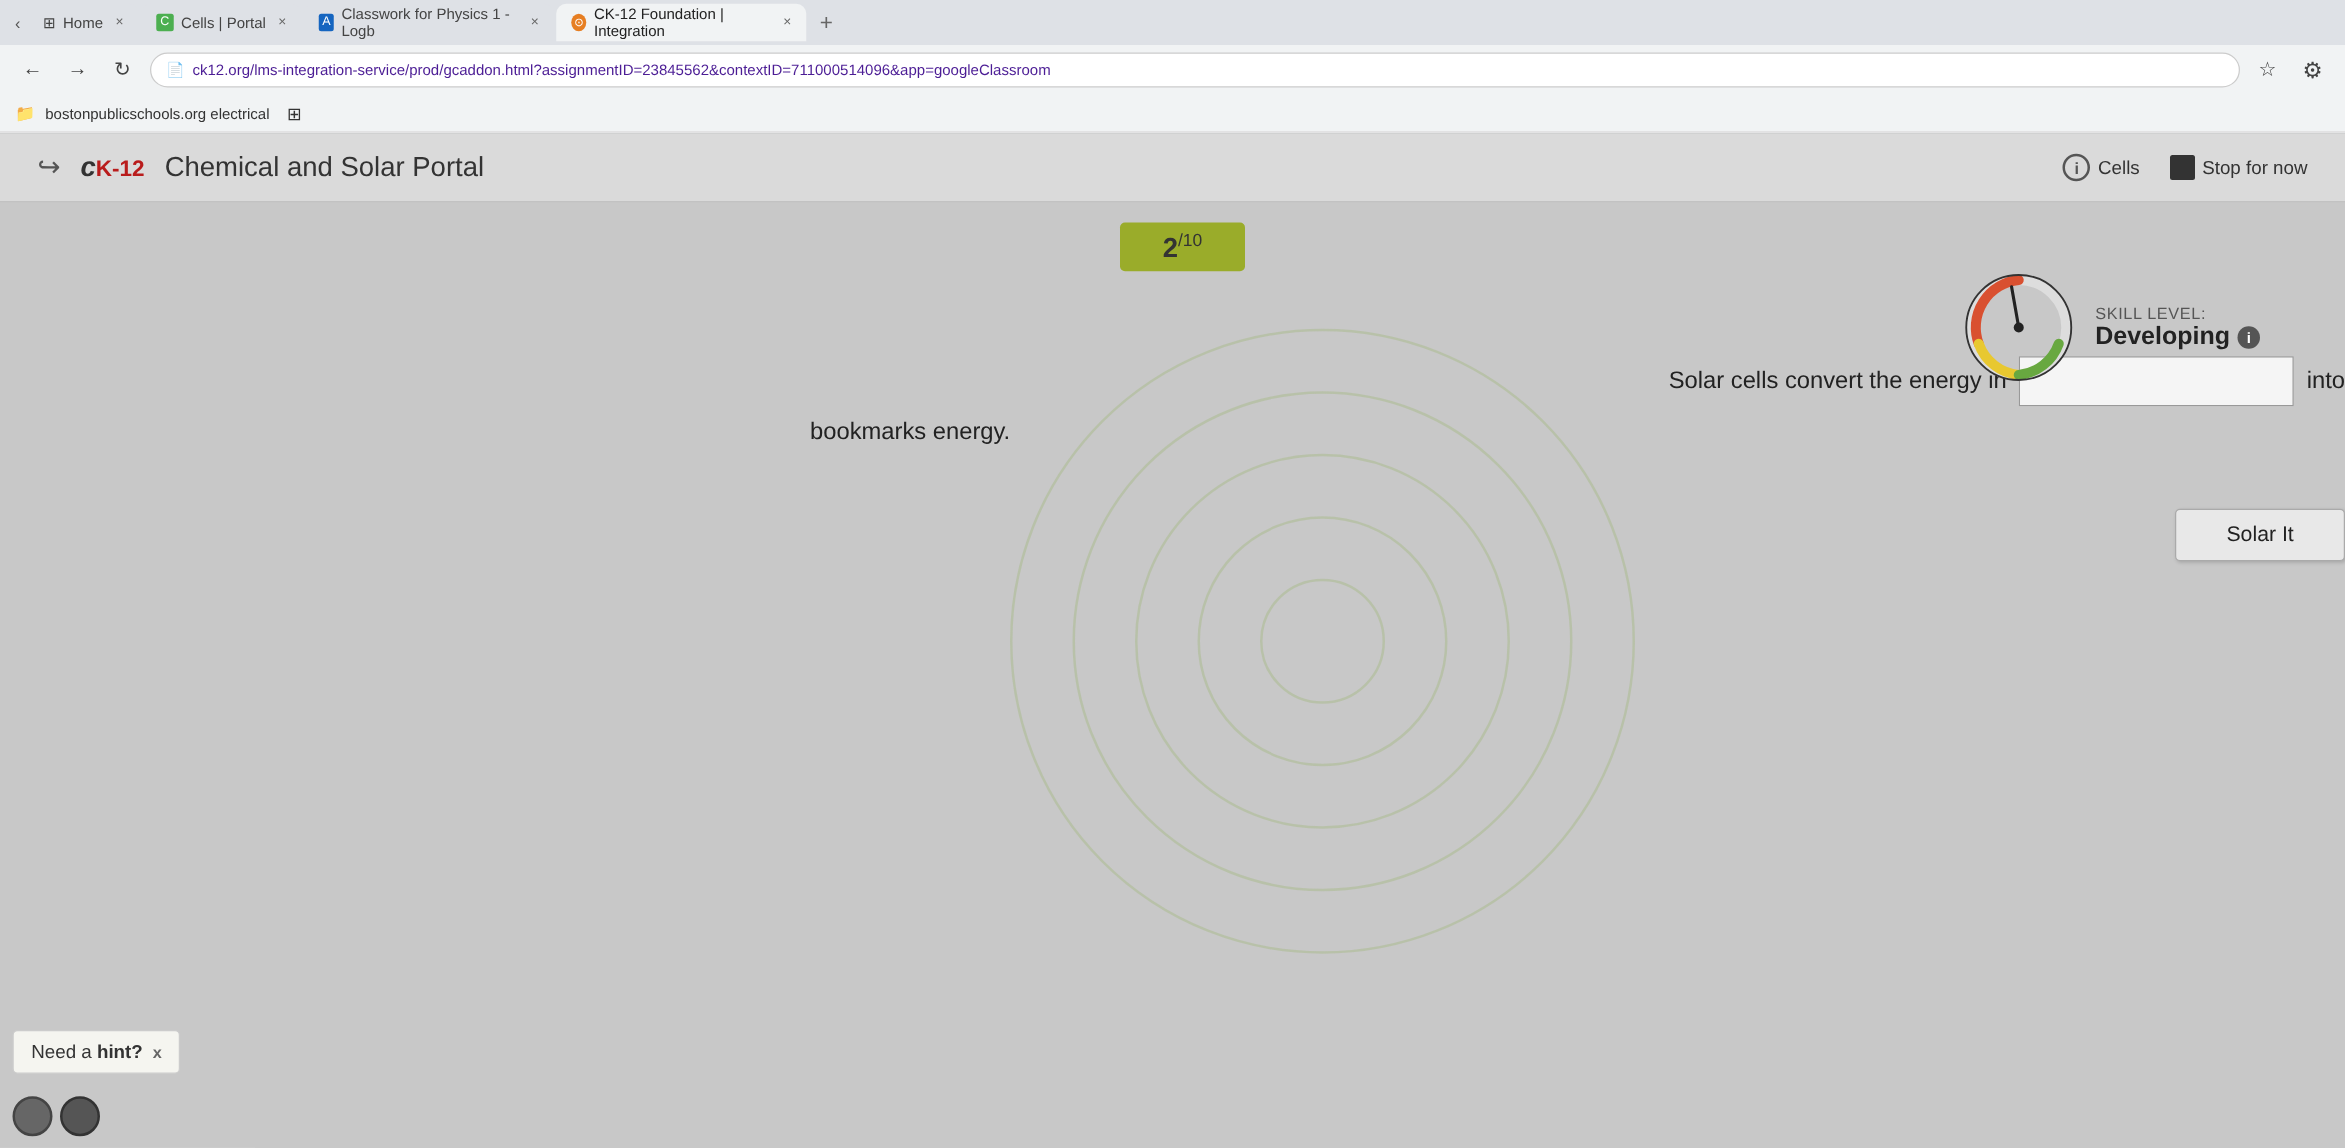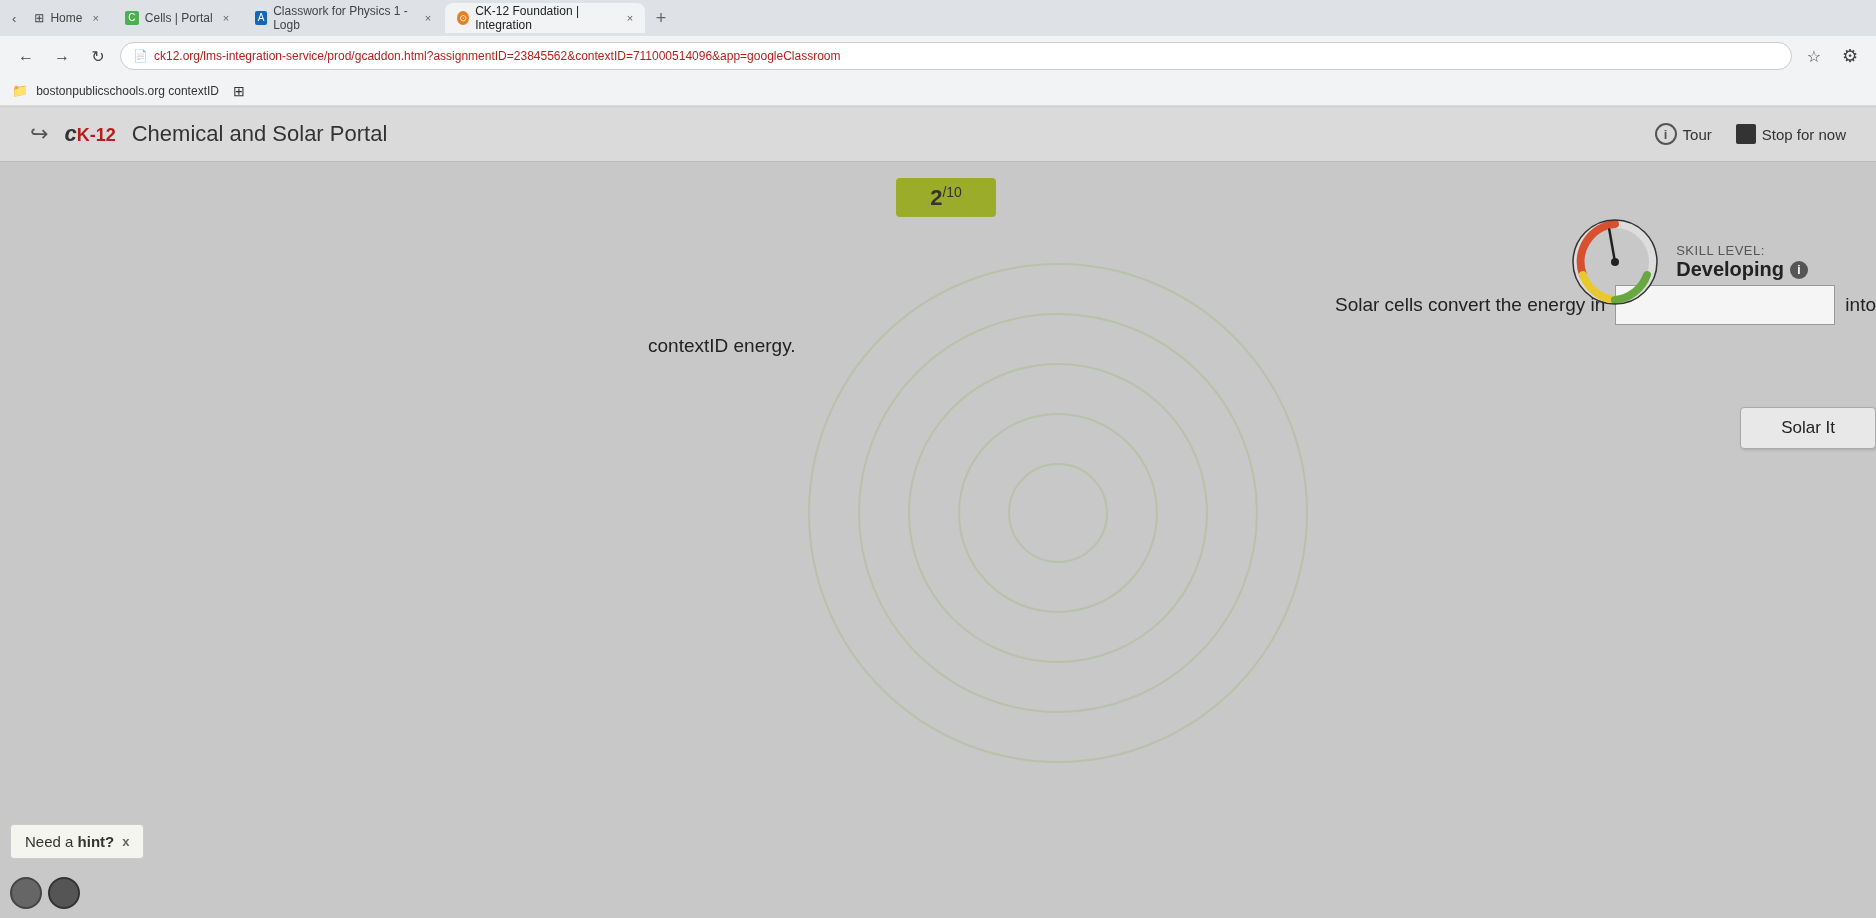--- a/index.html
+++ b/index.html
@@ -427,29 +427,29 @@
       <span>+</span>
     </div>
   </div>
 
   <div class="nav-bar">
     <div class="nav-btn">←</div>
     <div class="nav-btn">→</div>
     <div class="nav-btn">↻</div>
     <div class="address-bar">
       <span style="font-size:12px;color:#555;">📄</span>
-      <span style="font-size:12px;color:#b91c1c;">ck12.org/lms-integration-service/prod/gcaddon.html?assignmentID=23845562&amp;contextID=711000514096&amp;app=googleClassroom</span>
+      <span style="font-size:12px;color:#4c1d95;">ck12.org/lms-integration-service/prod/gcaddon.html?assignmentID=23845562&amp;contextID=711000514096&amp;app=googleClassroom</span>
     </div>
     <div class="nav-btn">☆</div>
     <div class="nav-btn" style="font-size:18px;">⚙</div>
   </div>
 
   <div class="bookmarks-bar">
     <span style="font-size:13px;">📁</span>
-    <span style="cursor:pointer;">bostonpublicschools.org contextID</span>
+    <span style="cursor:pointer;">bostonpublicschools.org electrical</span>
     <span style="font-size:14px;margin-left:6px;">⊞</span>
   </div>
 </div>
 
 <div class="app-container">
 
   <div class="bg-circles">
     <div class="bg-circle" style="width:500px;height:500px;"></div>
     <div class="bg-circle" style="width:400px;height:400px;"></div>
     <div class="bg-circle" style="width:300px;height:300px;"></div>
@@ -464,21 +464,21 @@
         <span class="ck12-c" style="font-style:italic;">c</span>
         <span class="ck12-k12">K-12</span>
       </div>
       <span class="page-title-text">Chemical and Solar Portal</span>
     </div>
     <div class="header-right">
       <div class="header-btn">
         <div class="header-btn-icon">
           <span style="font-size:13px;">i</span>
         </div>
-        <span>Tour</span>
+        <span>Cells</span>
       </div>
       <div class="header-btn">
         <div style="width:20px;height:20px;background:#333;border-radius:2px;"></div>
         <span>Stop for now</span>
       </div>
     </div>
   </div>
 
   <div class="progress-section">
     <div class="progress-badge">
@@ -514,21 +514,21 @@
     </div>
   </div>
 
   <div class="question-area">
     <div class="question-text">
       <span>Solar cells convert the energy in</span>
       <input class="answer-input" type="text" placeholder="" style="">
       <span>into</span>
     </div>
     <div style="font-size:19px;color:#222;align-self:flex-start;margin-left:calc(50% - 290px);margin-top:-10px;">
-      <span>contextID energy.</span>
+      <span>bookmarks energy.</span>
     </div>
     <button class="check-btn">Solar It</button>
   </div>
 
   <div class="hint-box">
     <span>Need a <strong>hint?</strong></span>
     <span class="hint-close">x</span>
   </div>
 
   <div class="bottom-icons">

